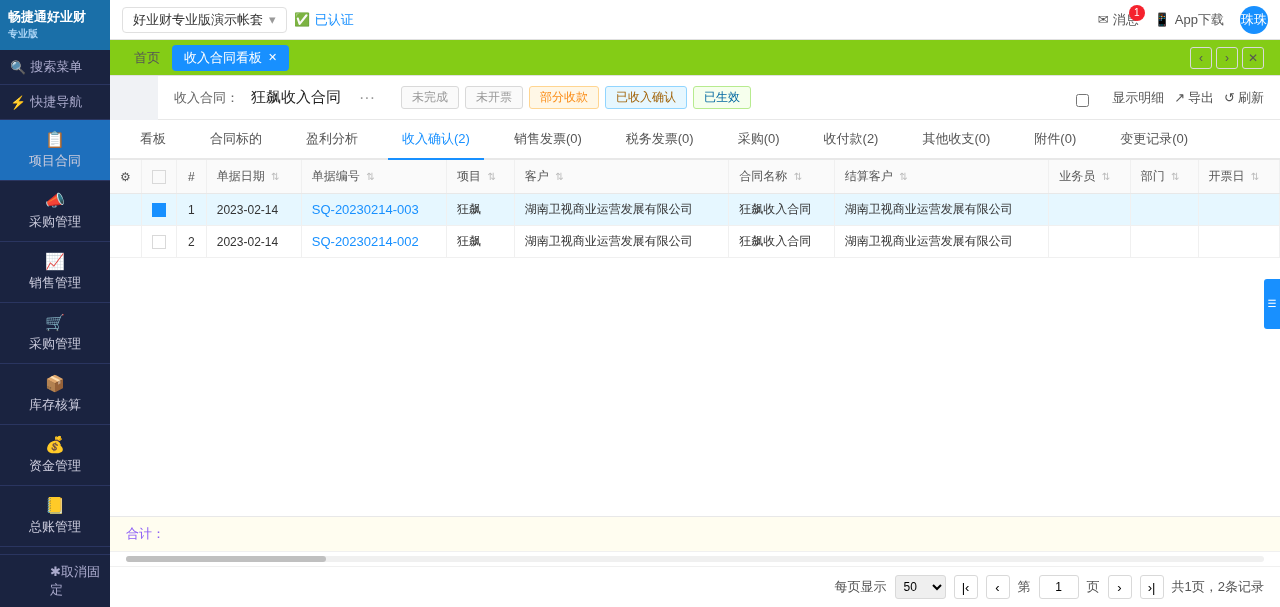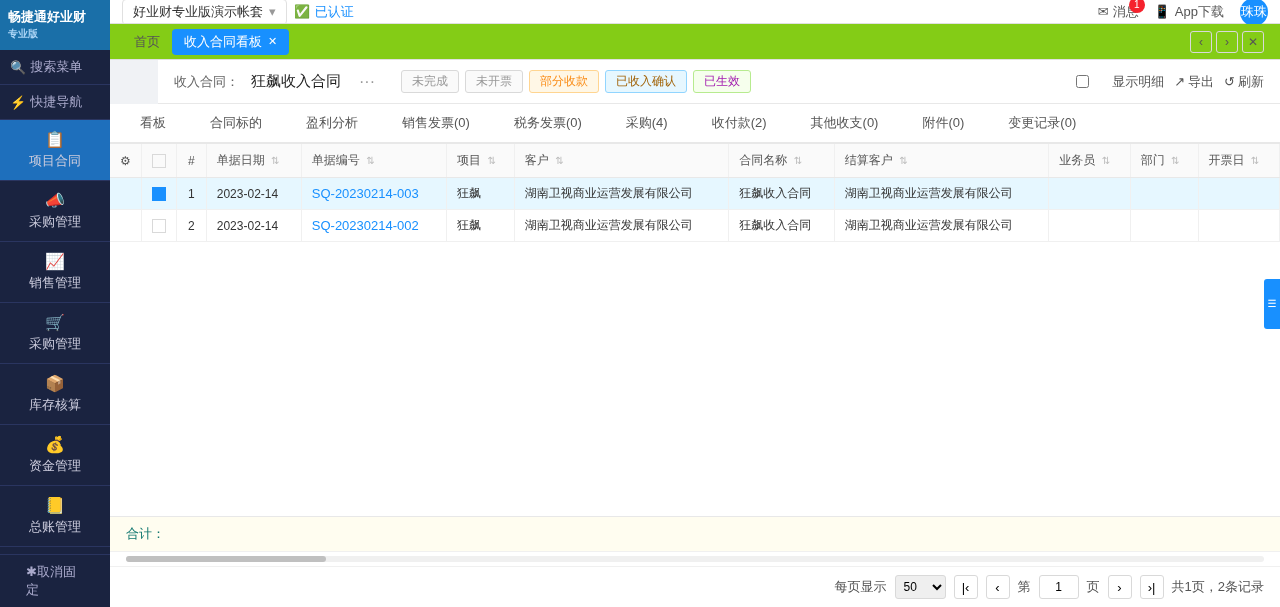--- a/index.html
+++ b/index.html
@@ -7,27 +7,27 @@
 
     
     .sidebar { width: 110px; background: #1a2340; display: flex; flex-direction: column; height: 100%; color: #fff; flex-shrink: 0; }
     .sidebar-logo { background: #1a6fa8; padding: 10px 8px; display: flex; align-items: center; gap: 6px; font-size: 14px; font-weight: bold; color: #fff; height: 50px; }
     .sidebar-search { display: flex; align-items: center; gap: 4px; padding: 8px 10px; color: #aac; font-size: 12px; cursor: pointer; border-bottom: 1px solid #2a3560; }
     .sidebar-nav-btn { display: flex; align-items: center; gap: 4px; padding: 8px 10px; color: #aac; font-size: 12px; cursor: pointer; border-bottom: 1px solid #2a3560; }
     .sidebar-item { display: flex; flex-direction: column; align-items: center; padding: 10px 4px; color: #ccd; font-size: 11px; cursor: pointer; border-bottom: 1px solid #2a3560; gap: 3px; }
     .sidebar-item .icon { font-size: 16px; }
     .sidebar-scroll { overflow-y: auto; flex: 1; }
     .sidebar-bottom { border-top: 1px solid #2a3560; }
-    .sidebar-pin { display: flex; align-items: center; gap: 4px; padding: 8px 26px; color: #aac; font-size: 11px; cursor: pointer; }
+    .sidebar-pin { display: flex; align-items: center; gap: 4px; padding: 8px 10px; color: #aac; font-size: 11px; cursor: pointer; margin-left: 40px; }
 
     
     .main { flex: 1; display: flex; flex-direction: column; overflow: hidden; }
 
     
-    .topbar { background: #fff; height: 24px; display: flex; align-items: center; padding: 0 12px; border-bottom: 1px solid #e0e0e0; gap: 8px; }
+    .topbar { background: #fff; height: 40px; display: flex; align-items: center; padding: 0 12px; border-bottom: 1px solid #e0e0e0; gap: 8px; }
     .topbar-company { display: flex; align-items: center; gap: 6px; font-size: 13px; color: #333; border: 1px solid #e0e0e0; border-radius: 4px; padding: 3px 10px; cursor: pointer; }
     .topbar-certified { display: flex; align-items: center; gap: 4px; color: #1890ff; font-size: 12px; }
     .topbar-right { margin-left: auto; display: flex; align-items: center; gap: 16px; }
     .topbar-icon-btn { display: flex; align-items: center; gap: 4px; cursor: pointer; color: #555; font-size: 12px; position: relative; }
     .badge { background: #f5222d; color: #fff; border-radius: 50%; width: 16px; height: 16px; font-size: 10px; display: flex; align-items: center; justify-content: center; position: absolute; top: -6px; right: -6px; }
     .avatar { width: 28px; height: 28px; border-radius: 50%; background: #1890ff; display: flex; align-items: center; justify-content: center; color: #fff; font-size: 12px; }
 
     
     .tabbar { background: #84cc16; height: 36px; display: flex; align-items: center; padding: 0 16px; border-bottom: 1px solid #e0e0e0; gap: 4px; }
     .breadcrumb-home { color: #555; font-size: 13px; cursor: pointer; padding: 0 8px; }
@@ -40,23 +40,23 @@
     .content { flex: 1; overflow: hidden; display: flex; flex-direction: column; padding: 0; background: #f0f2f5; }
 
     
     .contract-header { background: #fff; padding: 10px 16px; display: flex; align-items: center; gap: 12px; border-bottom: 1px solid #e8e8e8; margin-left: 48px; }
     .header-more { color: #999; cursor: pointer; font-size: 16px; padding: 0 6px; }
     .status-tags { display: flex; gap: 6px; margin-left: 8px; }
     .status-tag { padding: 2px 10px; border-radius: 3px; font-size: 12px; border: 1px solid; cursor: pointer; }
     .tag-grey { color: #999; border-color: #d9d9d9; background: #fafafa; }
     .tag-orange { color: #fa8c16; border-color: #ffd591; background: #fff7e6; }
     .tag-blue { color: #a16207; border-color: #91d5ff; background: #e6f7ff; font-weight: 500; }
-    .tag-green { color: #a21caf; border-color: #b7eb8f; background: #f6ffed; }
+    .tag-green { color: #0369a1; border-color: #b7eb8f; background: #f6ffed; }
     .header-actions { margin-left: auto; display: flex; align-items: center; gap: 10px; }
-    .show-detail { display: flex; align-items: center; gap: 20px; font-size: 12px; color: #555; cursor: pointer; }
+    .show-detail { display: flex; align-items: flex-end; gap: 20px; font-size: 12px; color: #555; cursor: pointer; }
     .export-btn { font-size: 12px; color: #555; cursor: pointer; display: flex; align-items: center; gap: 3px; }
     .refresh-btn { font-size: 12px; color: #555; cursor: pointer; display: flex; align-items: center; gap: 3px; }
 
     
     .subtabs { background: #fff; display: flex; align-items: center; padding: 0 16px; border-bottom: 2px solid #e8e8e8; gap: 16px; }
     .subtab { padding: 10px 14px; font-size: 13px; color: #555; cursor: pointer; border-bottom: 2px solid transparent; margin-bottom: -2px; white-space: nowrap; }
     .subtab.active { color: #1890ff; border-bottom: 2px solid #1890ff; font-weight: 500; }
 
     
     .table-area { flex: 1; overflow: auto; background: #fff; margin: 0; }
@@ -66,21 +66,21 @@
     td { padding: 7px 10px; border-bottom: 1px solid #f0f0f0; border-right: 1px solid #f0f0f0; color: #333; font-size: 12px; white-space: nowrap; }
     tr.row-selected { background: #e6f7ff; }
     .th-settings { width: 30px; text-align: center; }
     .th-check { width: 30px; text-align: center; }
     .th-num { width: 30px; text-align: center; }
     .sort-icon { color: #bbb; font-size: 10px; margin-left: 3px; }
     .link { color: #1890ff; cursor: pointer; text-decoration: none; }
     .checkbox { width: 14px; height: 14px; border: 1px solid #d9d9d9; display: inline-block; cursor: pointer; vertical-align: middle; }
 
     
-    .table-footer { background: #fffdf0; padding: 8px 16px; border-top: 1px solid #e8e8e8; font-size: 13px; color: #0f766e; display: flex; align-items: center; }
+    .table-footer { background: #fffdf0; padding: 8px 16px; border-top: 1px solid #e8e8e8; font-size: 13px; color: #8b5cf6; display: flex; align-items: center; }
 
     
     .scroll-bar-area { background: #fff; padding: 4px 16px; border-top: 1px solid #f0f0f0; }
     .scroll-track { background: #f0f0f0; border-radius: 3px; height: 6px; width: 100%; position: relative; }
     .scroll-thumb { background: #c0c0c0; border-radius: 3px; height: 6px; width: 200px; position: absolute; left: 0; }
 
     
     .pagination { background: #fff; padding: 8px 16px; display: flex; align-items: center; justify-content: flex-end; gap: 8px; border-top: 1px solid #f0f0f0; font-size: 12px; color: #555; }
     .page-btn { border: 1px solid #d9d9d9; border-radius: 3px; width: 24px; height: 24px; display: flex; align-items: center; justify-content: center; cursor: pointer; background: #fff; }
     .page-input { border: 1px solid #d9d9d9; border-radius: 3px; width: 40px; height: 24px; text-align: center; font-size: 12px; }
@@ -212,23 +212,24 @@
           <span>↺</span>
           <span>刷新</span>
         </div>
       </div>
     </div>
 
     <div class="subtabs">
       <div class="subtab">看板</div>
       <div class="subtab">合同标的</div>
       <div class="subtab">盈利分析</div>
+      <div class="subtab active">收入确认(2)</div>
       <div class="subtab">销售发票(0)</div>
       <div class="subtab">税务发票(0)</div>
-      <div class="subtab">采购(4)</div>
+      <div class="subtab">采购(0)</div>
       <div class="subtab">收付款(2)</div>
       <div class="subtab">其他收支(0)</div>
       <div class="subtab">附件(0)</div>
       <div class="subtab">变更记录(0)</div>
     </div>
 
     <div class="table-area">
       <table>
         <thead>
           <tr>

